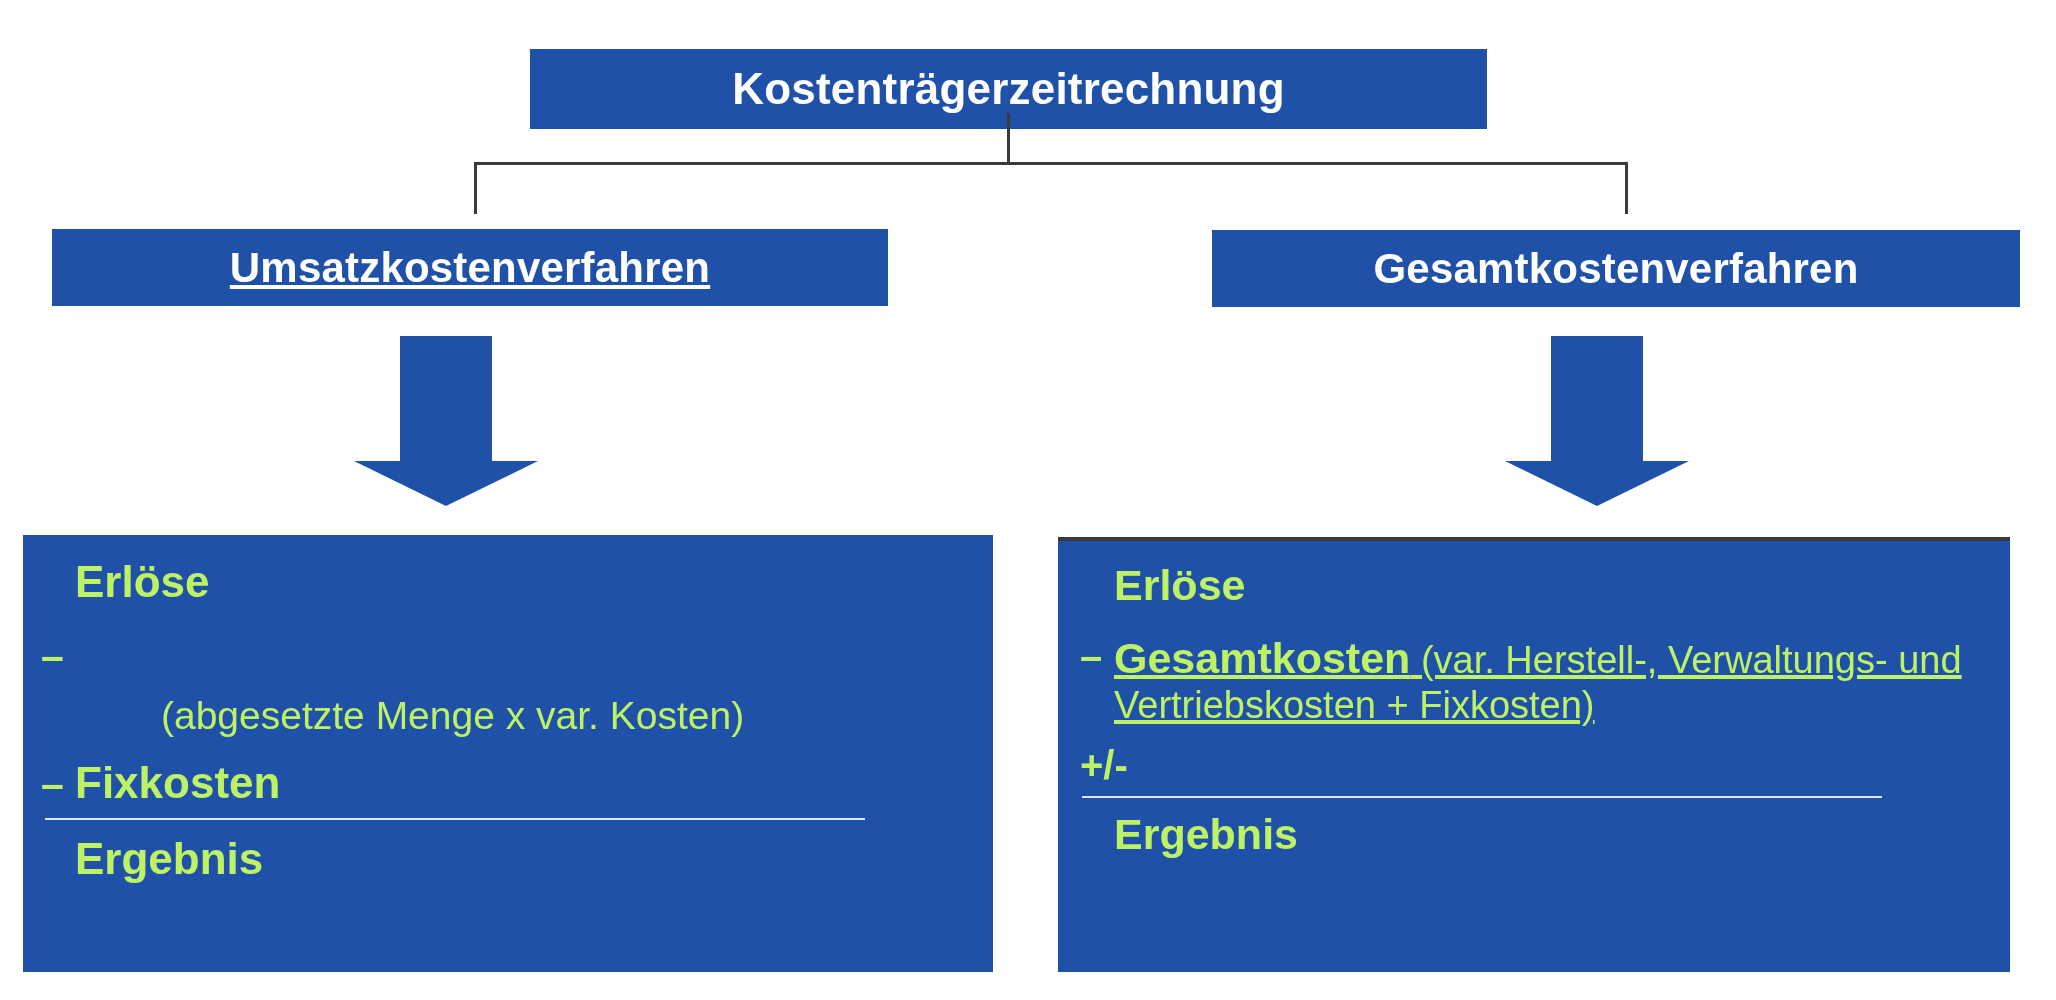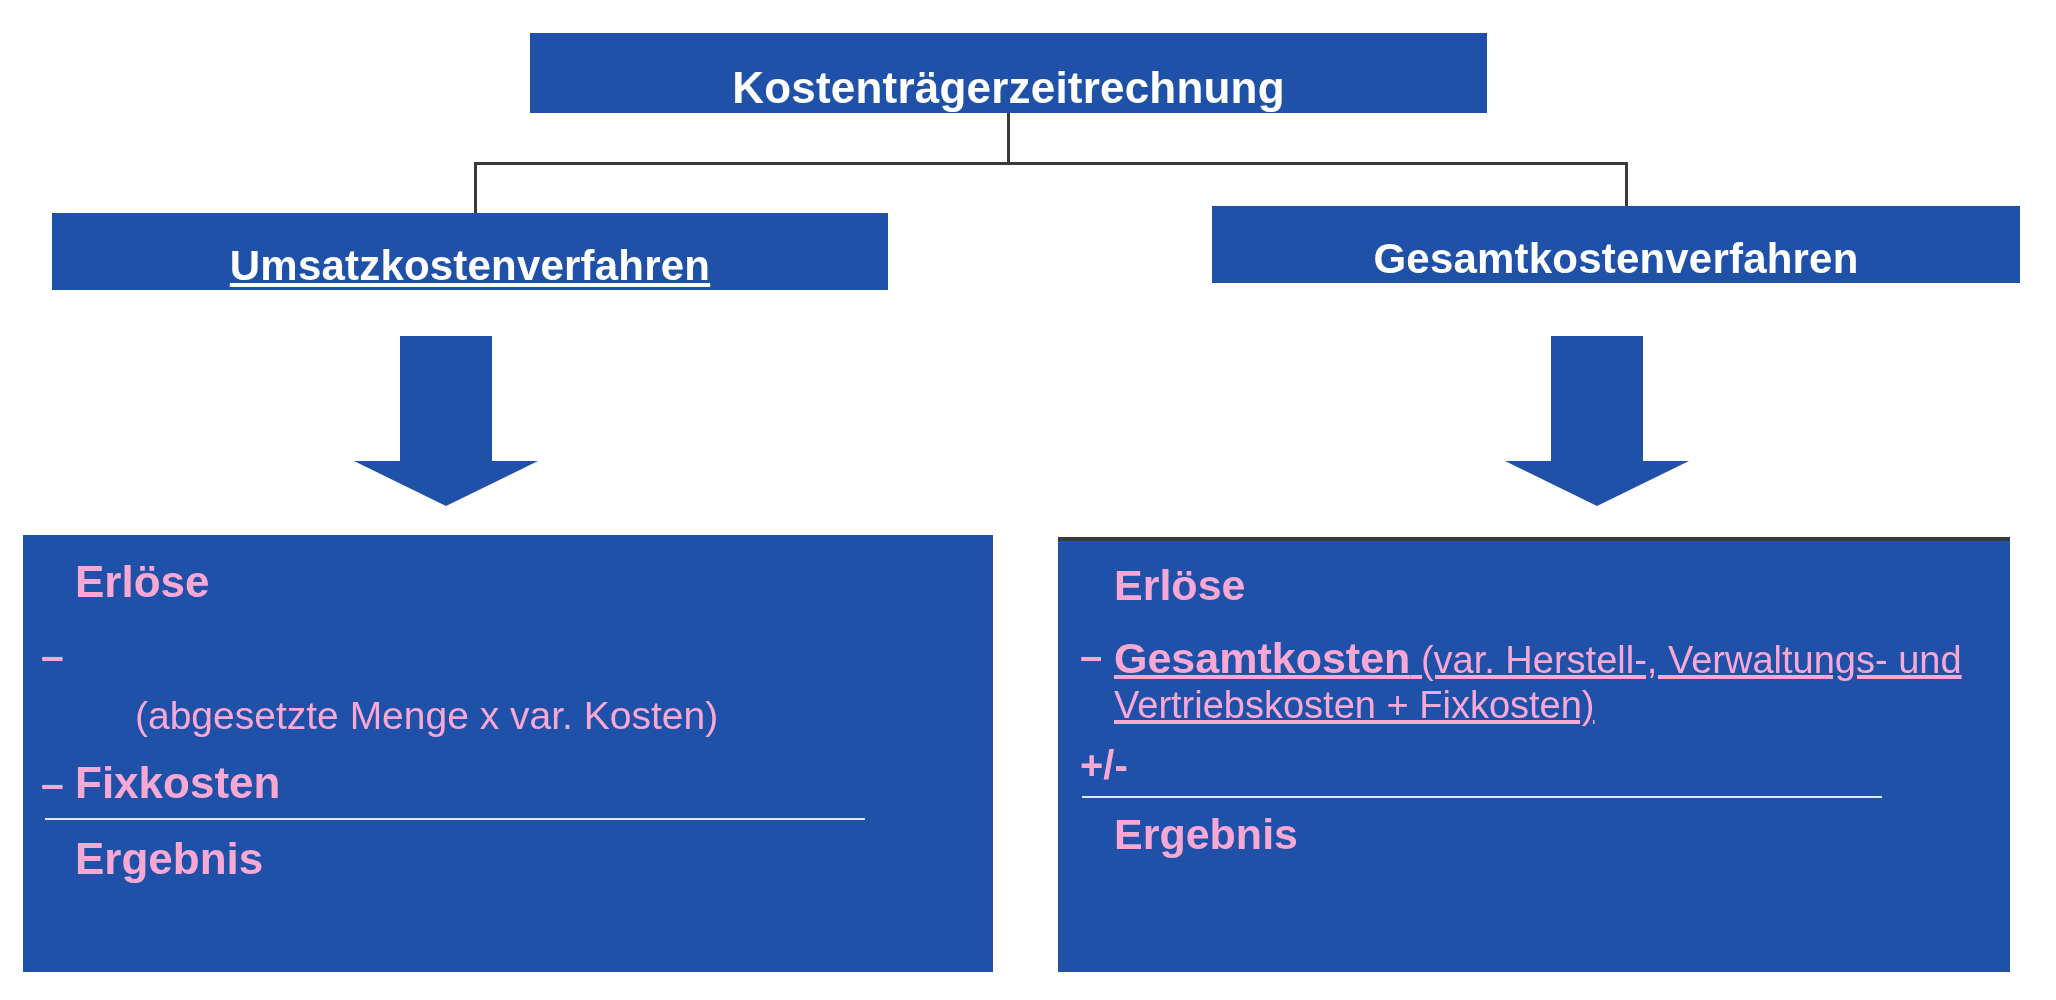--- a/index.html
+++ b/index.html
@@ -21,24 +21,25 @@
 
   
   .box {
     position: absolute;
     background: #1F51A8;
     color: #ffffff;
     box-sizing: border-box;
   }
   .box.header {
     display: flex;
-    align-items: flex-end;
+    align-items: center;
     justify-content: center;
     font-weight: bold;
     letter-spacing: .2px;
+    margin-top: 16px;
   }
 
   
   #node-root {
     left: 530px;
     top: 33px;
     width: 957px;
     height: 80px;
     font-size: 44px;
   }
@@ -47,21 +48,21 @@
   #node-uk {
     left: 52px;
     top: 213px;
     width: 836px;
     height: 77px;
     font-size: 42px;
     text-decoration: underline;
   }
   #node-gk {
     left: 1212px;
-    top: 206px;
+    top: 214px;
     width: 808px;
     height: 77px;
     font-size: 42px;
   }
 
   
   .conn {
     position: absolute;
     background: #3A3A3A;
   }
@@ -113,21 +114,21 @@
     top: 537px;
     width: 952px;
     height: 435px;
     padding: 20px 26px 0 22px;
     border-top: 4px solid #3A3A3A;
   }
 
   .line {
     display: flex;
     align-items: baseline;
-    color: #f9a8d4;
+    color: #bef264;
     white-space: nowrap;
   }
   .op {
     display: inline-block;
     min-width: 34px;
     flex: 0 0 auto;
     font-weight: bold;
   }
   .op.wide { min-width: 78px; }
   .op.blank { min-width: 34px; }
@@ -138,21 +139,21 @@
     font-weight: normal;
   }
 
   
   #panel-uk .line { font-size: 41px; }
   #panel-uk .bold { font-size: 44px; }
   #panel-uk .light { font-size: 39px; }
   #panel-uk .row-erloese { margin-bottom: 26px; }
   #panel-uk .row-varkosten { margin-bottom: 14px; }
   #panel-uk .row-sub {
-    margin-left: 94px;
+    margin-left: 120px;
     margin-bottom: 20px;
     white-space: normal;
   }
   #panel-uk .row-fix { margin-bottom: 10px; }
   #panel-uk .row-erg { margin-top: 14px; }
 
   
   #panel-gk .line { font-size: 40px; }
   #panel-gk .bold { font-size: 43px; }
   #panel-gk .light { font-size: 38px; }

